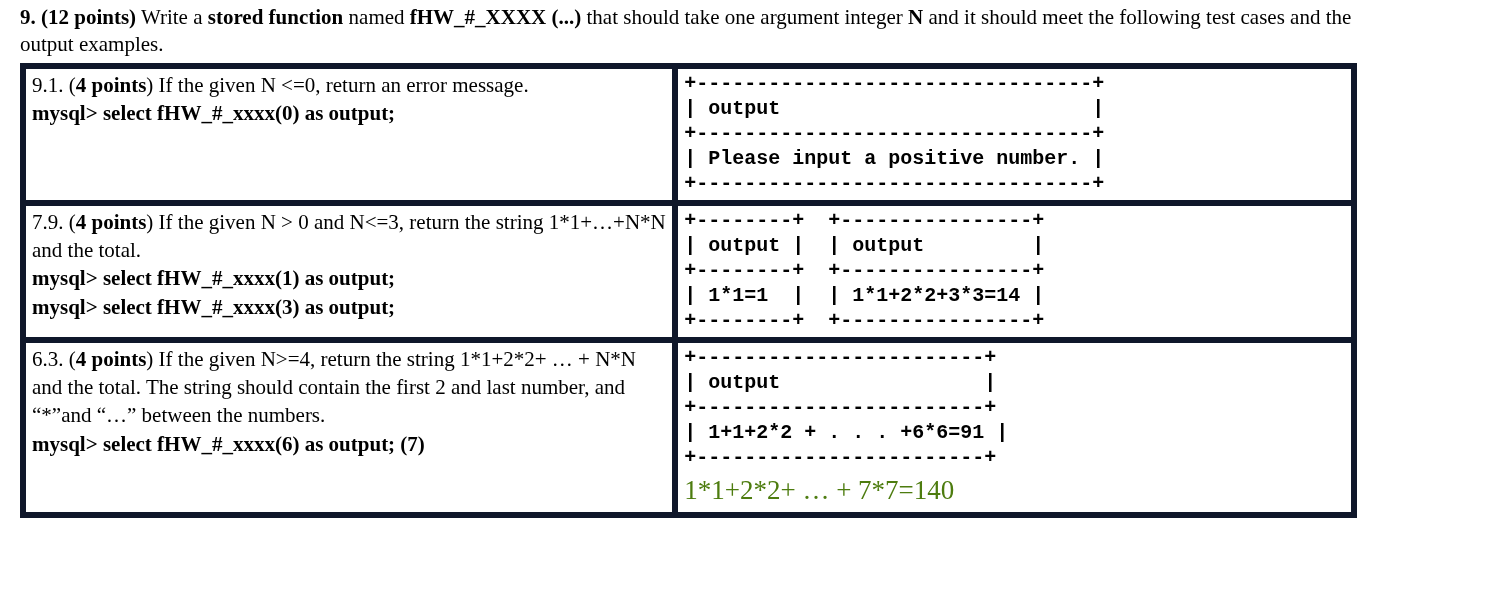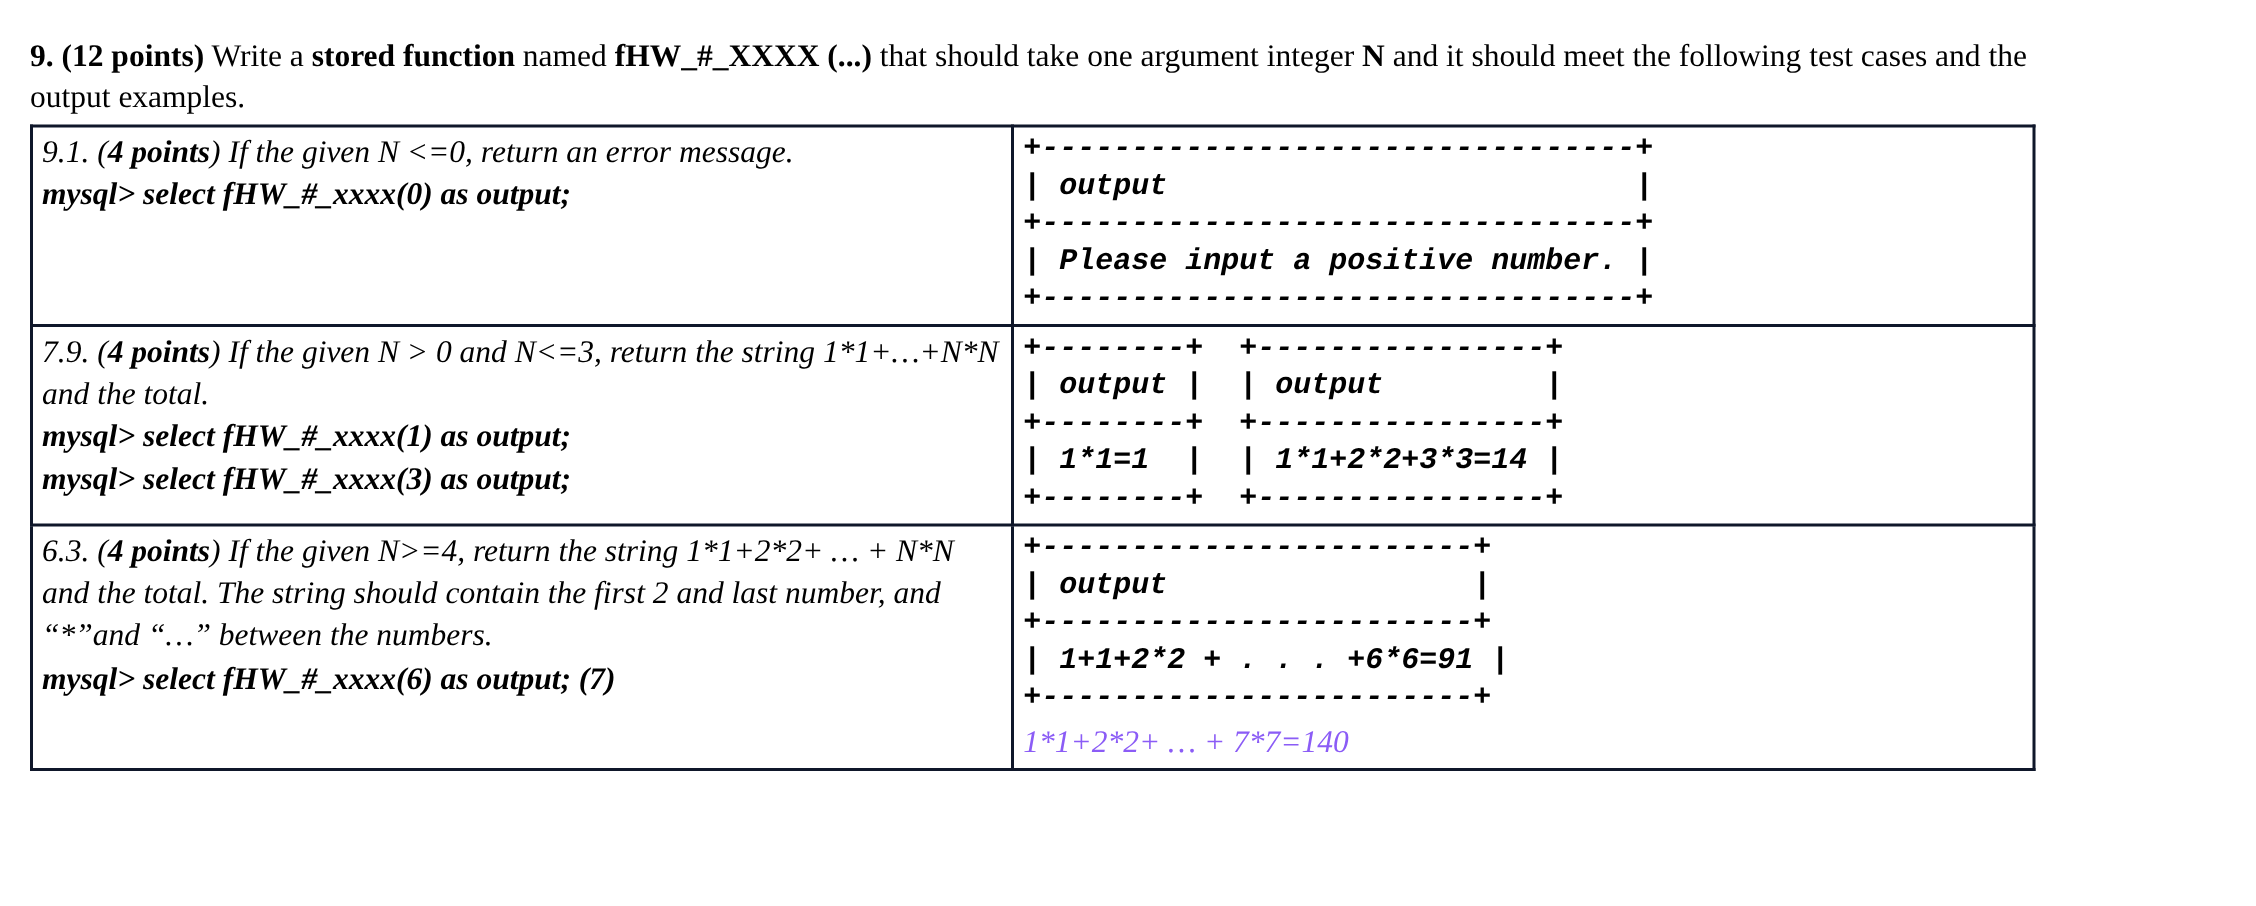--- a/index.html
+++ b/index.html
@@ -5,59 +5,58 @@
   html, body {
     margin: 0;
     padding: 0;
     background: #fff;
     font-family: "Times New Roman", Times, serif;
     font-size: 21px;
     color: #000;
   }
   .page {
     width: 1377px;
-    padding: 24px 20px 20px 20px;
+    padding: 4px 20px 20px 20px;
     box-sizing: border-box;
   }
   .intro {
     line-height: 1.3;
     margin-bottom: 4px;
   }
   .bold {
     font-weight: bold;
   }
   table.problem {
     border-collapse: collapse;
     width: 100%;
     table-layout: fixed;
   }
   table.problem td {
-    border: 2px solid #0f172a;
+    border: 6px solid #0f172a;
     vertical-align: top;
     padding: 2px 6px 4px 6px;
     line-height: 1.35;
-    font-style: italic;
   }
   table.problem col.left  { width: 49%; }
   table.problem col.right { width: 51%; }
 
   
   pre.term {
     margin: 0;
     font-family: "Andale Mono", "Courier New", Courier, monospace;
     font-weight: bold;
     font-size: 20px;
     line-height: 1.25;
     white-space: pre;
     color: #000;
   }
   .extra-line {
     font-family: "Times New Roman", Times, serif;
-    font-size: 21px;
-    color: #8b5cf6;
+    font-size: 27px;
+    color: #4d7c0f;
     margin: 0;
     padding-top: 2px;
   }
 
   .mysql-line {
     font-family: "Times New Roman", Times, serif;
     font-weight: bold;
   }
 
   

